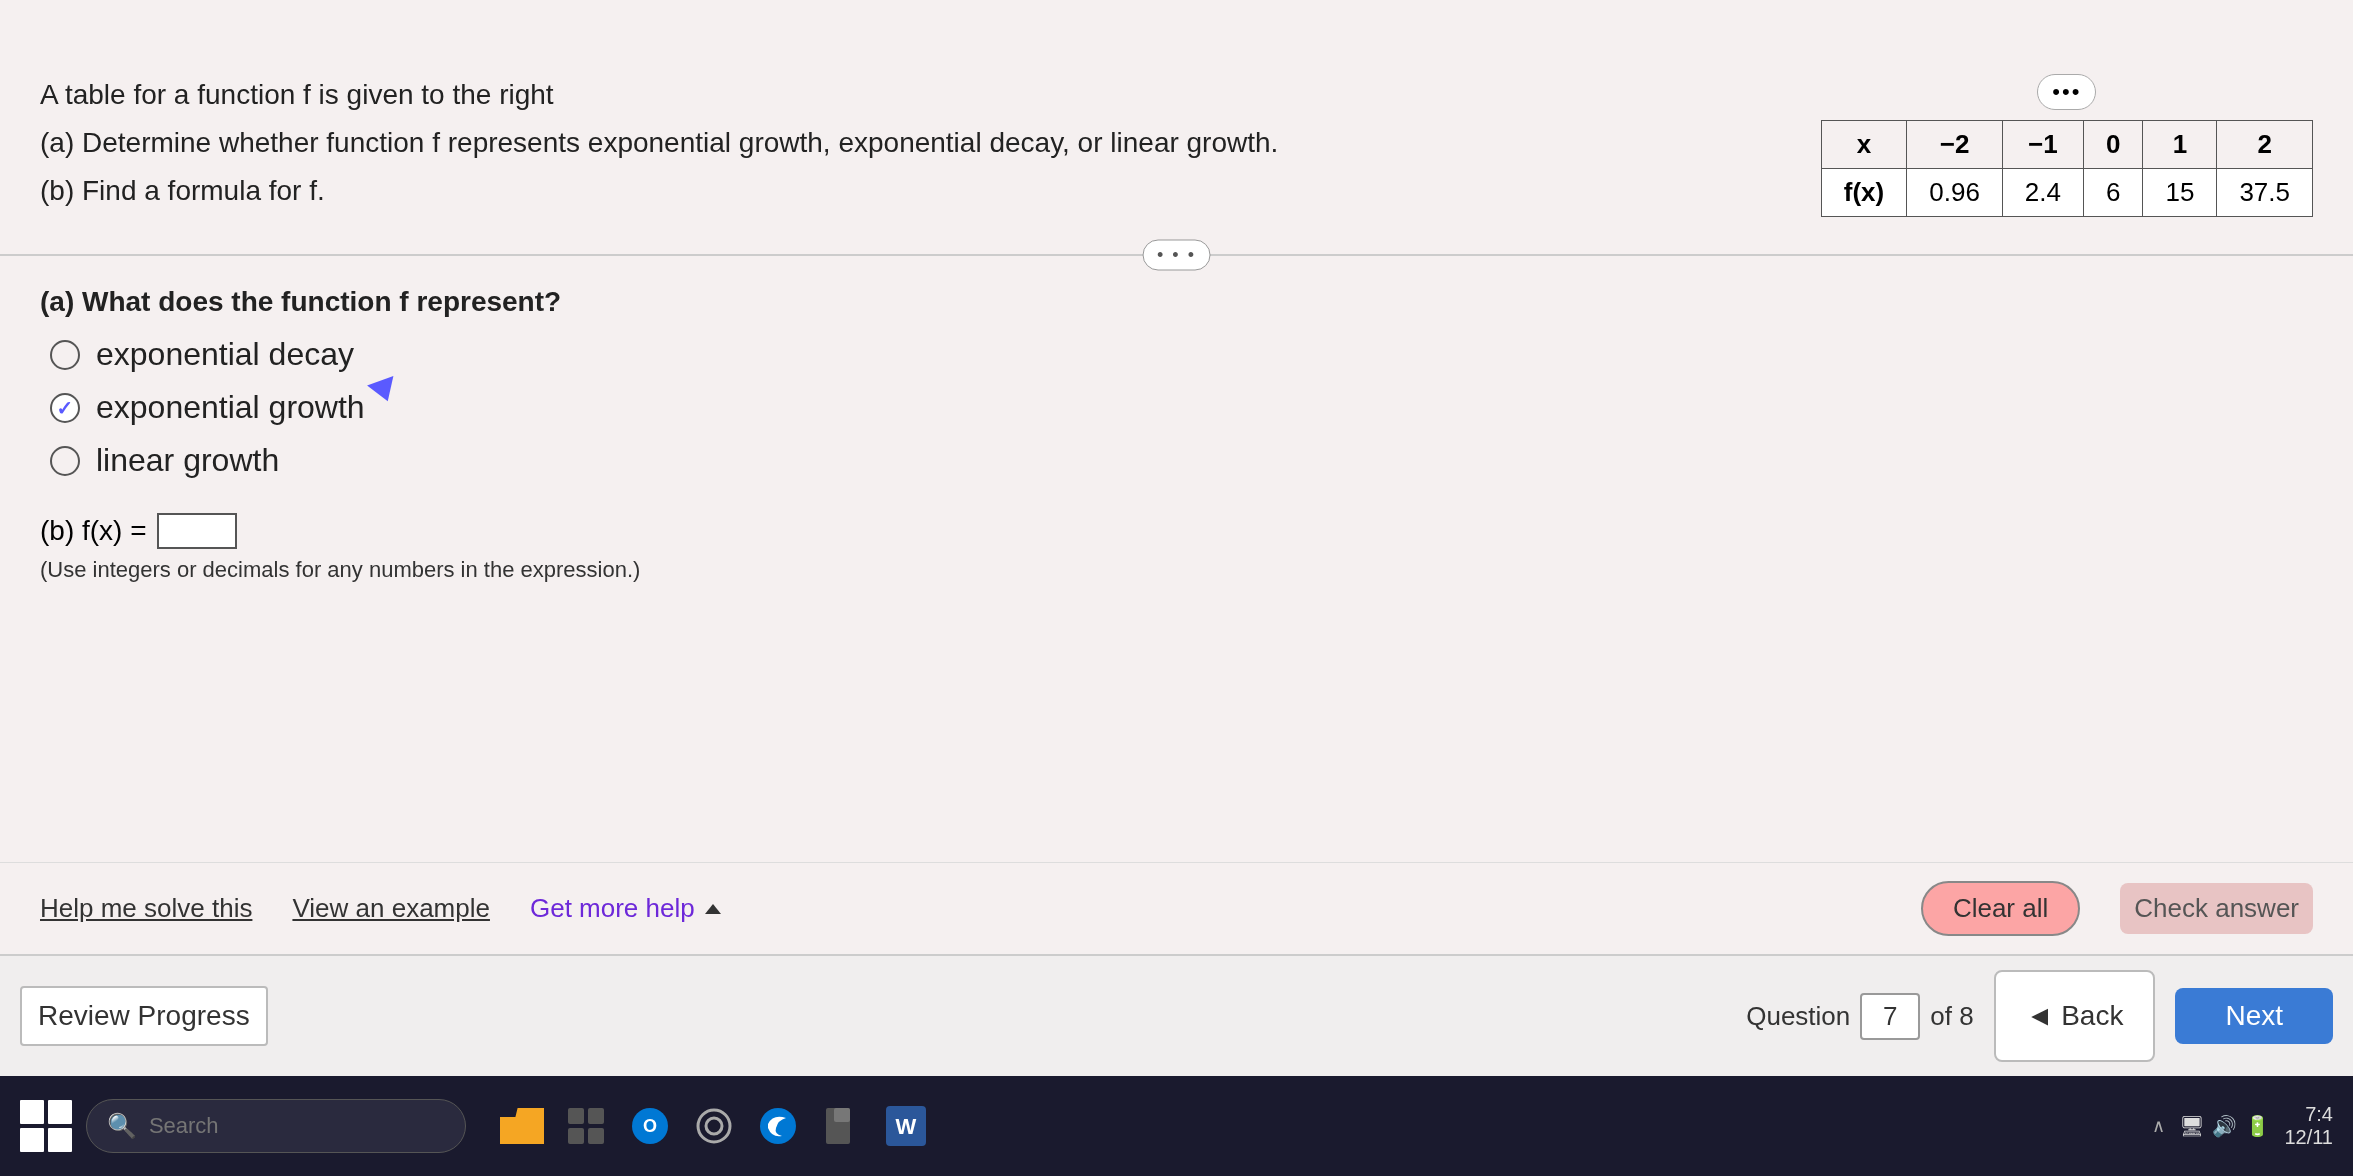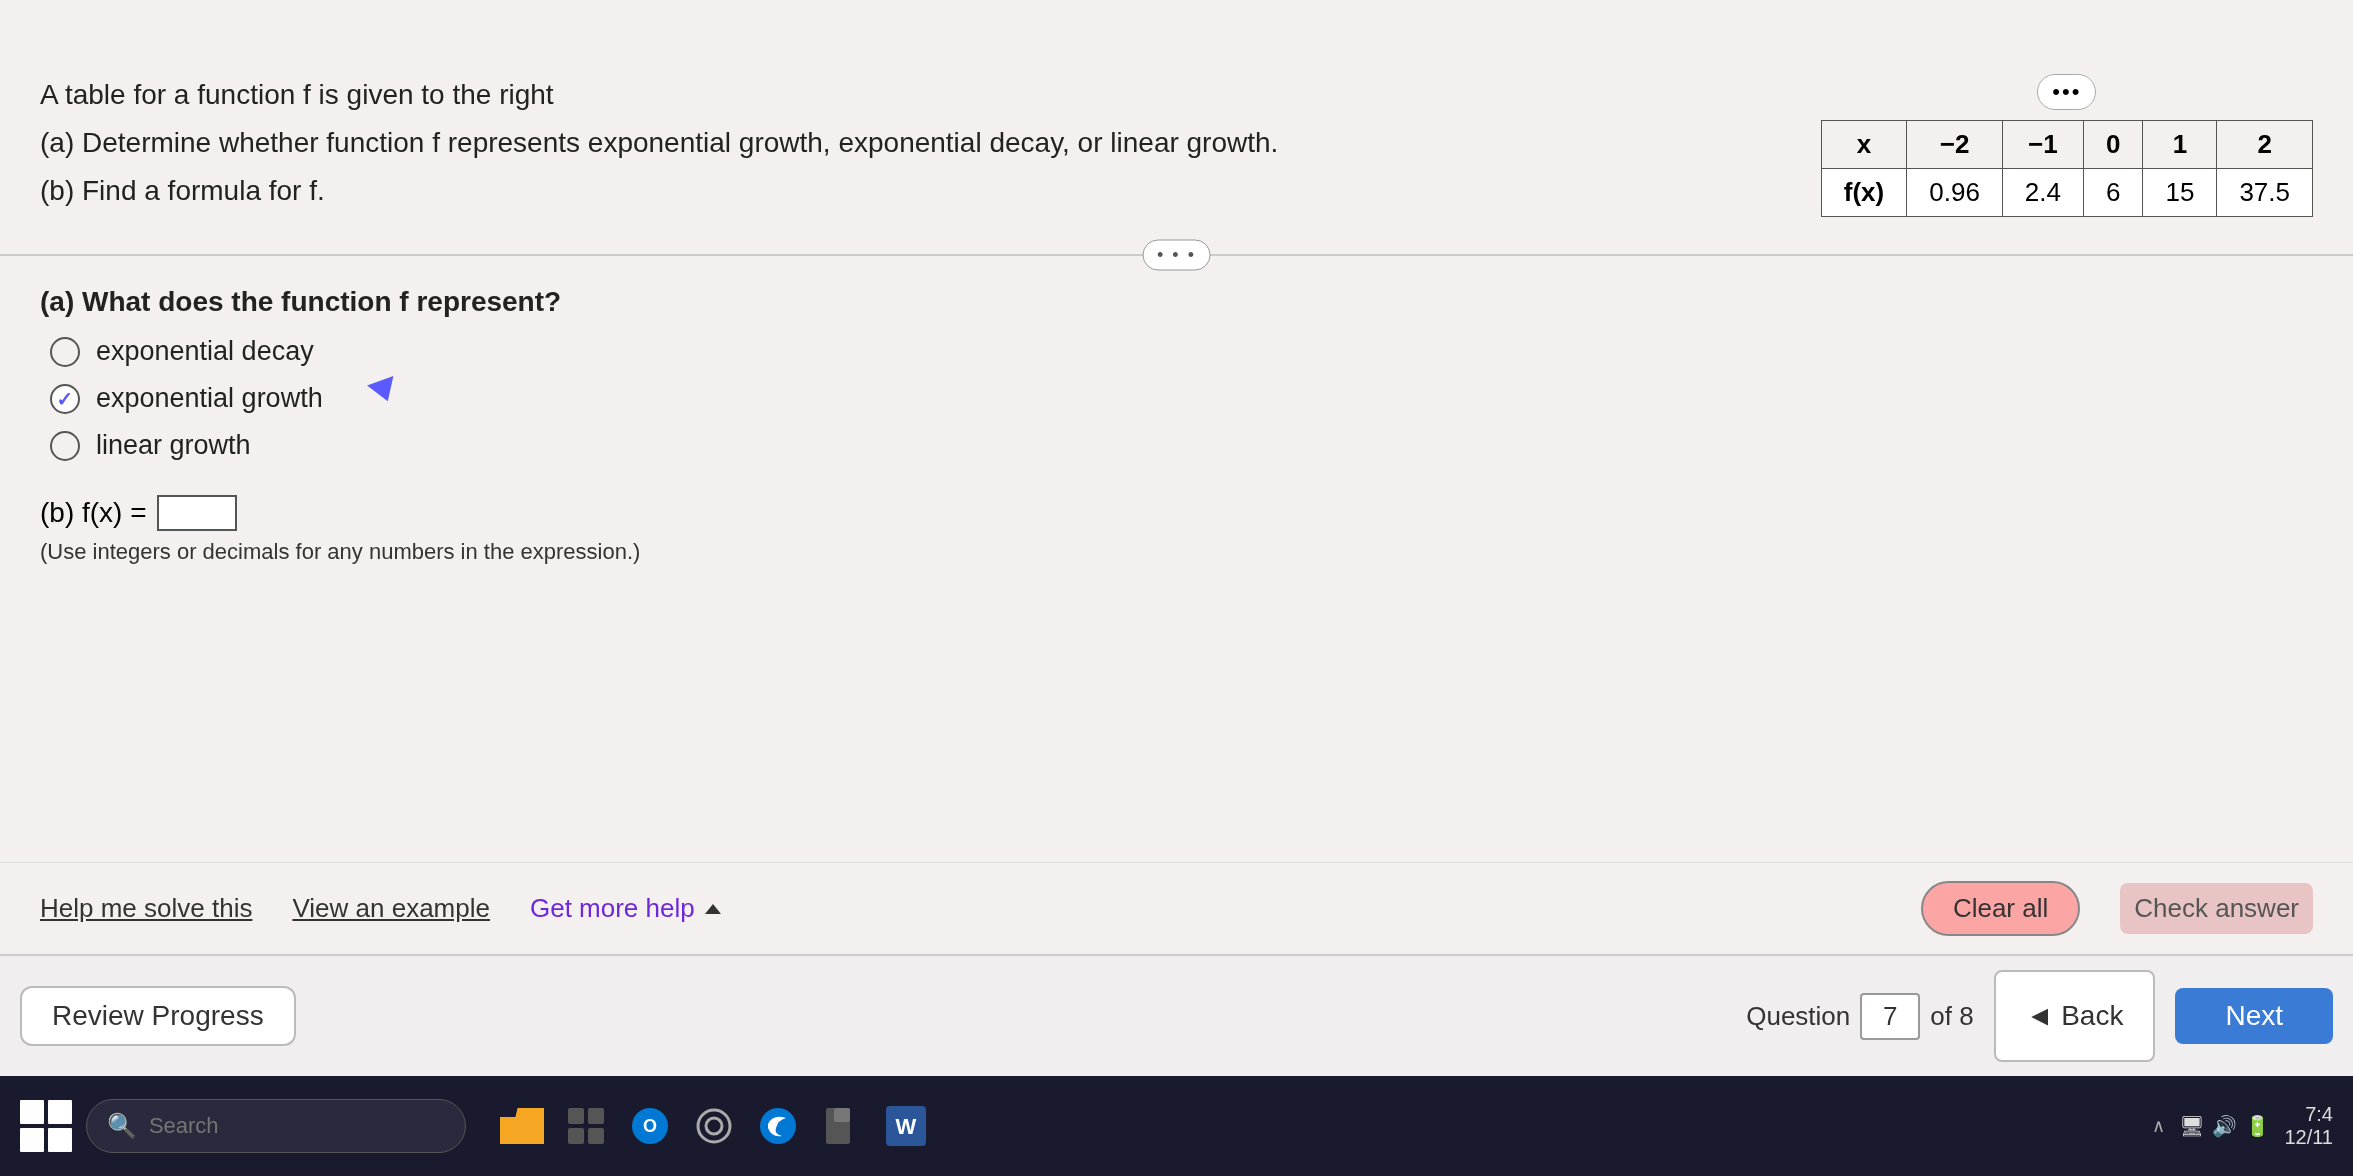--- a/index.html
+++ b/index.html
@@ -124,21 +124,21 @@
       flex-direction: column;
       gap: 16px;
       margin-left: 10px;
       margin-bottom: 24px;
     }
 
     .radio-option {
       display: flex;
       align-items: center;
       gap: 16px;
-      font-size: 27px;
+      font-size: 32px;
       cursor: pointer;
     }
 
     .radio-circle {
       width: 30px;
       height: 30px;
       border-radius: 50%;
       border: 2px solid #555;
       display: flex;
       align-items: center;
@@ -270,22 +270,22 @@
       align-items: center;
       justify-content: space-between;
       padding: 14px 20px;
       background: #f0eeee;
       border-top: 2px solid #ccc;
     }
 
     .review-progress-btn {
       background: white;
       border: 2px solid #bbb;
-      border-radius: 12px;
-      padding: 12px 30px;
+      border-radius: 4px;
+      padding: 12px 16px;
       font-size: 28px;
       color: #333;
       cursor: pointer;
     }
 
     .nav-section {
       display: flex;
       align-items: center;
       gap: 20px;
     }

